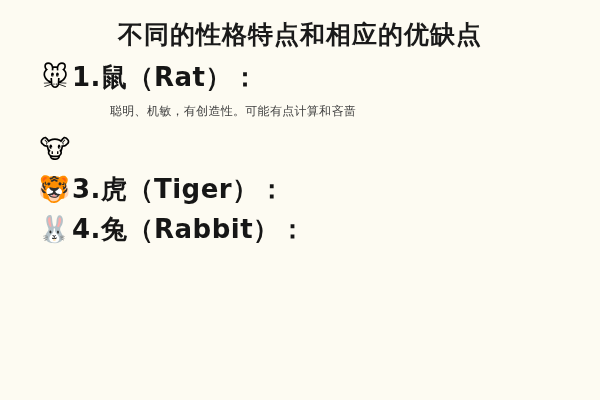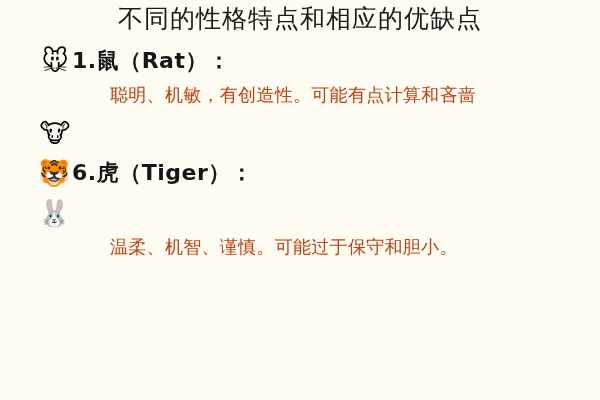--- a/index.html
+++ b/index.html
@@ -17,53 +17,53 @@
     position: relative;
     width: 600px;
     height: 400px;
     background: #fdfbf2;
     box-sizing: border-box;
     padding: 0 14px;
   }
   .title {
     text-align: center;
     font-size: 25px;
-    font-weight: normal;
+    font-weight: bold;
     color: #1a1a1a;
     letter-spacing: 1px;
     line-height: 34px;
-    padding-top: 2px;
+    padding-top: 18px;
     white-space: nowrap;
   }
   .entry {
     margin-top: 10px;
   }
   .entry-head {
     display: flex;
     align-items: center;
     padding-left: 24px;
   }
   .emoji {
     font-size: 26px;
     line-height: 30px;
     width: 34px;
     text-align: center;
     flex: 0 0 34px;
   }
   .head-text {
-    font-size: 22px;
+    font-size: 26px;
     font-weight: bold;
     color: #161616;
     line-height: 30px;
     letter-spacing: 0.5px;
     white-space: nowrap;
   }
   .desc {
-    font-size: 18px;
-    color: #c2410c;
+    font-size: 12px;
+    color: #404040;
     line-height: 26px;
     padding-left: 96px;
     margin-top: 6px;
     letter-spacing: 0.3px;
     white-space: nowrap;
   }
   .entry:first-of-type .entry-head { padding-left: 26px; }
 </style>
 </head>
 <body>
@@ -82,24 +82,24 @@
 
   <div class="entry">
     <div class="entry-head">
       <span class="emoji">🐮</span>
     </div>
   </div>
 
   <div class="entry">
     <div class="entry-head">
       <span class="emoji">🐯</span>
-      <span class="head-text">6.虎（Tiger）：</span>
+      <span class="head-text">3.虎（Tiger）：</span>
     </div>
   </div>
 
   <div class="entry">
     <div class="entry-head">
       <span class="emoji">🐰</span>
+      <span class="head-text">4.兔（Rabbit）：</span>
     </div>
-    <div class="desc">温柔、机智、谨慎。可能过于保守和胆小。</div>
   </div>
 
 </div>
 
 </body></html>

